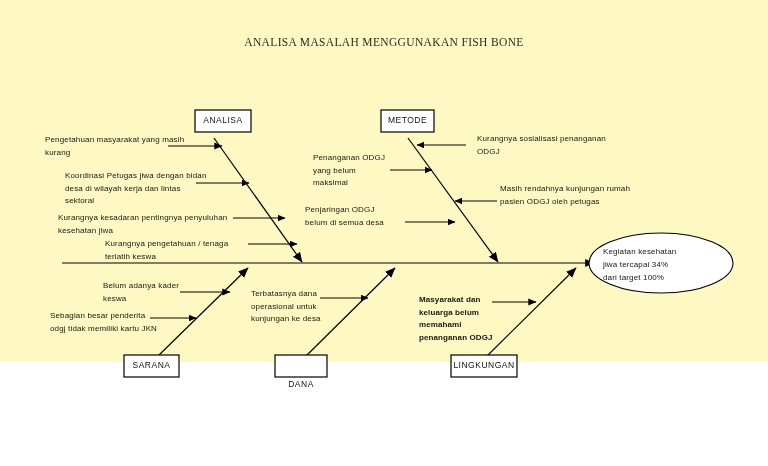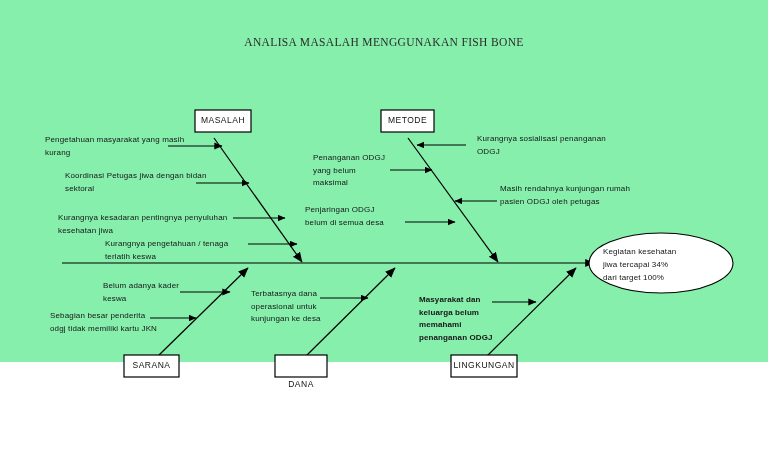--- a/index.html
+++ b/index.html
@@ -11,21 +11,21 @@
     width: 768px;
     height: 466px;
     font-family: "Liberation Serif", serif;
     color: #1a1a1a;
     overflow: hidden;
   }
   #canvas {
     position: relative;
     width: 768px;
     height: 362px;
-    background: #86efac;
+    background: #fef9c3;
   }
   #fishbone-svg {
     position: absolute;
     left: 0;
     top: 0;
     width: 768px;
     height: 466px;
   }
   .diagram-title {
     position: absolute;
@@ -171,32 +171,33 @@
 
     <g>
       <line x1="320" y1="298" x2="368" y2="298" stroke="#000000" stroke-width="1" marker-end="url(#arrow)"></line>
     </g>
 
     <g>
       <line x1="492" y1="302" x2="536" y2="302" stroke="#000000" stroke-width="1.1" marker-end="url(#arrow)"></line>
     </g>
   </svg>
 
-  <div class="cat-label" style="left:195px; top:115px; width:56px;">MASALAH</div>
+  <div class="cat-label" style="left:195px; top:115px; width:56px;">ANALISA</div>
   <div class="cat-label" style="left:381px; top:115px; width:53px;">METODE</div>
   <div class="cat-label" style="left:124px; top:360px; width:55px;">SARANA</div>
   <div class="cat-label" style="left:275px; top:379px; width:52px;">DANA</div>
   <div class="cat-label" style="left:451px; top:360px; width:66px;">LINGKUNGAN</div>
 
   <div class="cause-text" style="left:45px; top:134px;">
     <span class="ln">Pengetahuan masyarakat yang masih</span>
     <span class="ln">kurang</span>
   </div>
   <div class="cause-text" style="left:65px; top:170px;">
     <span class="ln">Koordinasi Petugas  jiwa dengan bidan</span>
+    <span class="ln">desa di wilayah kerja dan lintas</span>
     <span class="ln">sektoral</span>
   </div>
   <div class="cause-text" style="left:58px; top:212px;">
     <span class="ln">Kurangnya kesadaran pentingnya penyuluhan</span>
     <span class="ln">kesehatan jiwa</span>
   </div>
   <div class="cause-text" style="left:105px; top:238px;">
     <span class="ln">Kurangnya  pengetahuan /  tenaga</span>
     <span class="ln">terlatih keswa</span>
   </div>

